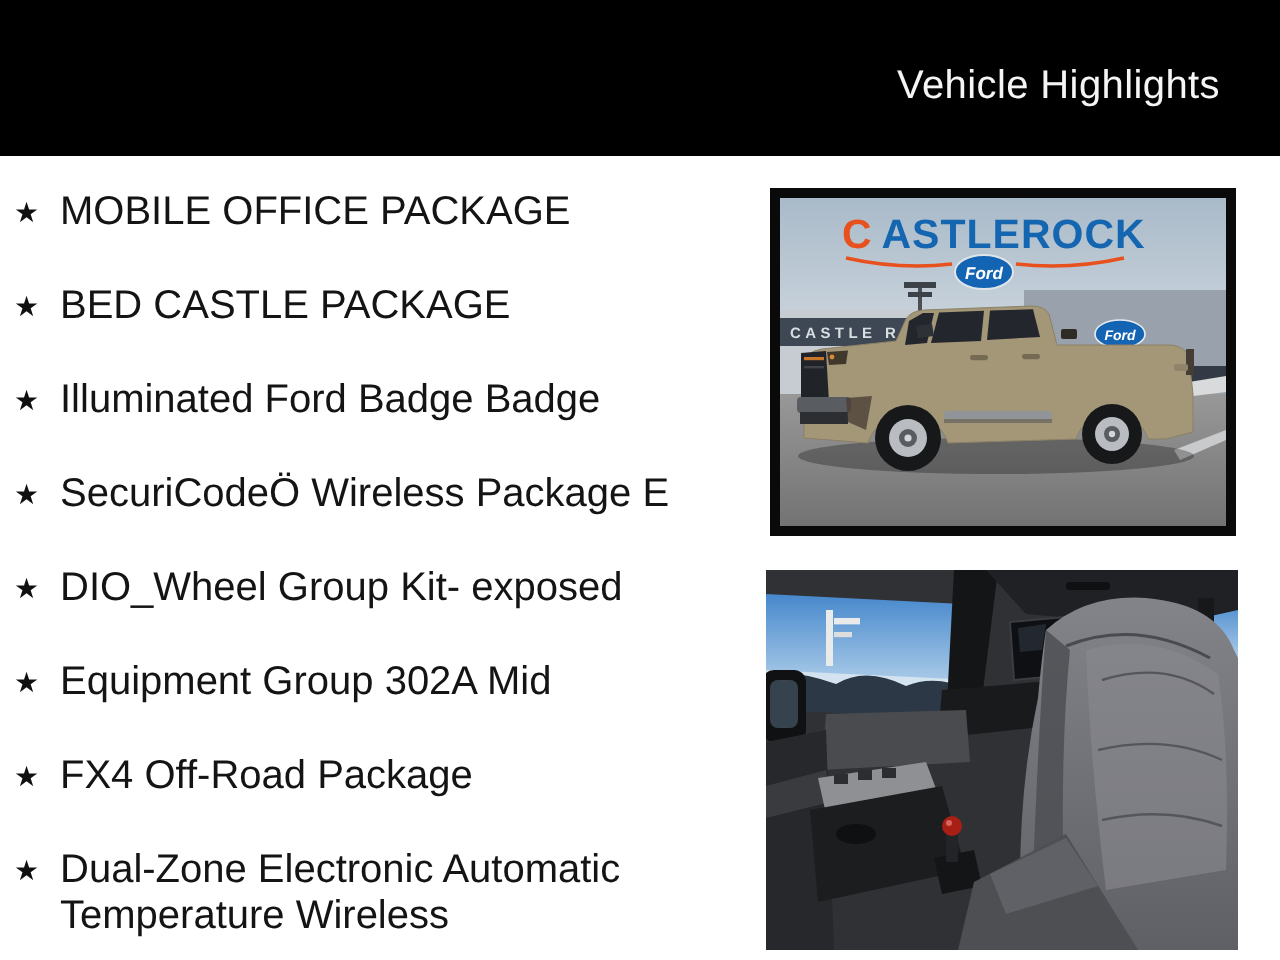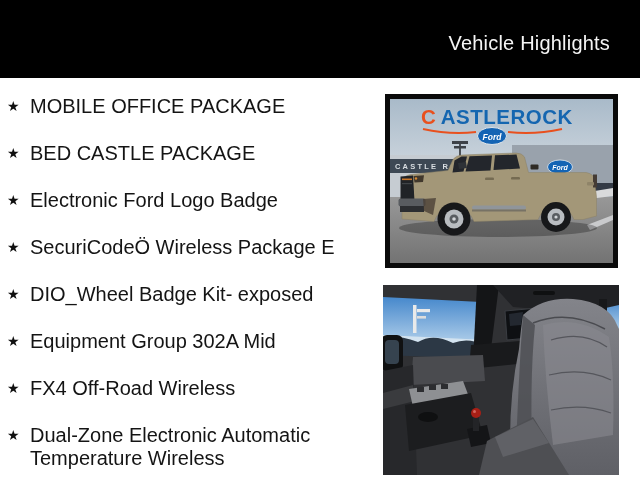--- a/index.html
+++ b/index.html
@@ -56,37 +56,37 @@
     <li>
       <span class="star">★</span>
       <span class="feature-label">MOBILE OFFICE PACKAGE</span>
     </li>
     <li>
       <span class="star">★</span>
       <span class="feature-label">BED CASTLE PACKAGE</span>
     </li>
     <li>
       <span class="star">★</span>
-      <span class="feature-label">Electronic Ford Logo Badge</span>
+      <span class="feature-label">Illuminated Ford Badge Badge</span>
     </li>
     <li>
       <span class="star">★</span>
       <span class="feature-label">SecuriCodeÖ Wireless Package E</span>
     </li>
     <li>
       <span class="star">★</span>
-      <span class="feature-label">DIO_Wheel Badge Kit- exposed</span>
+      <span class="feature-label">DIO_Wheel Group Kit- exposed</span>
     </li>
     <li>
       <span class="star">★</span>
       <span class="feature-label">Equipment Group 302A Mid</span>
     </li>
     <li>
       <span class="star">★</span>
-      <span class="feature-label">FX4 Off-Road Wireless</span>
+      <span class="feature-label">FX4 Off-Road Package</span>
     </li>
     <li>
       <span class="star">★</span>
       <span class="feature-label">Dual-Zone Electronic Automatic Temperature Wireless</span>
     </li>
   </ul>
 
   <div class="photo-exterior">
     <svg width="223" height="164" viewBox="0 0 223 164">
       <defs>

